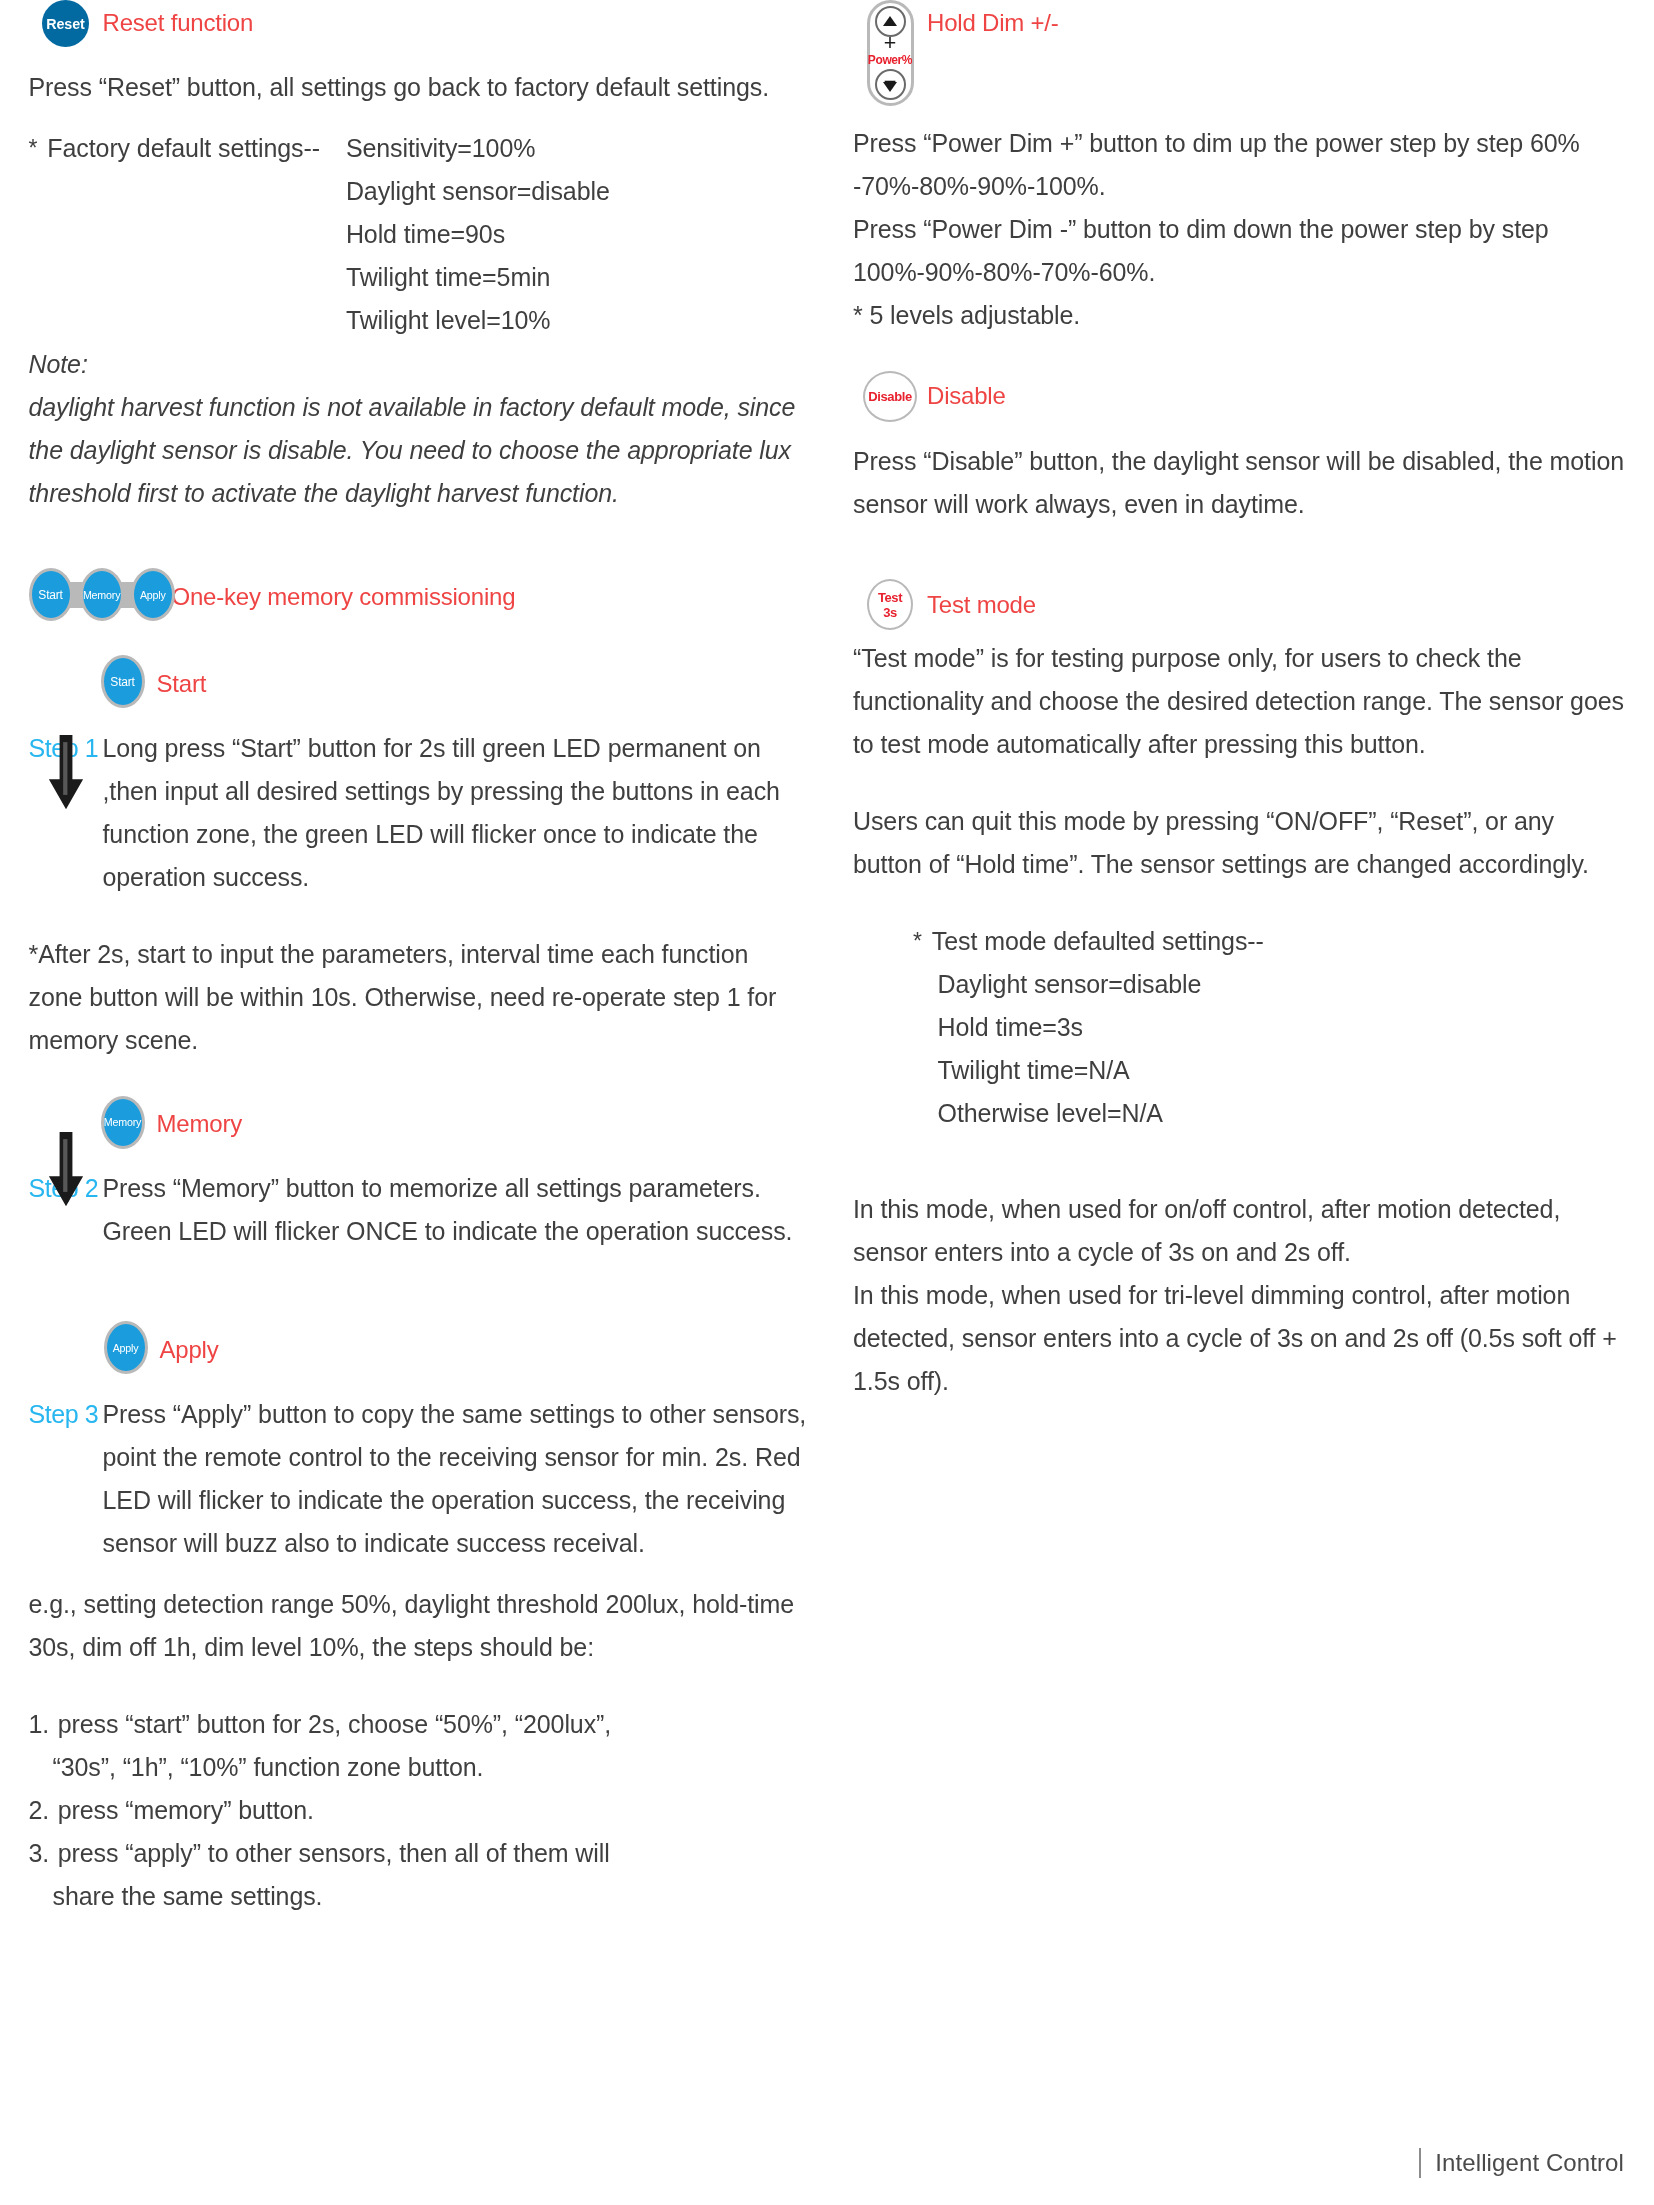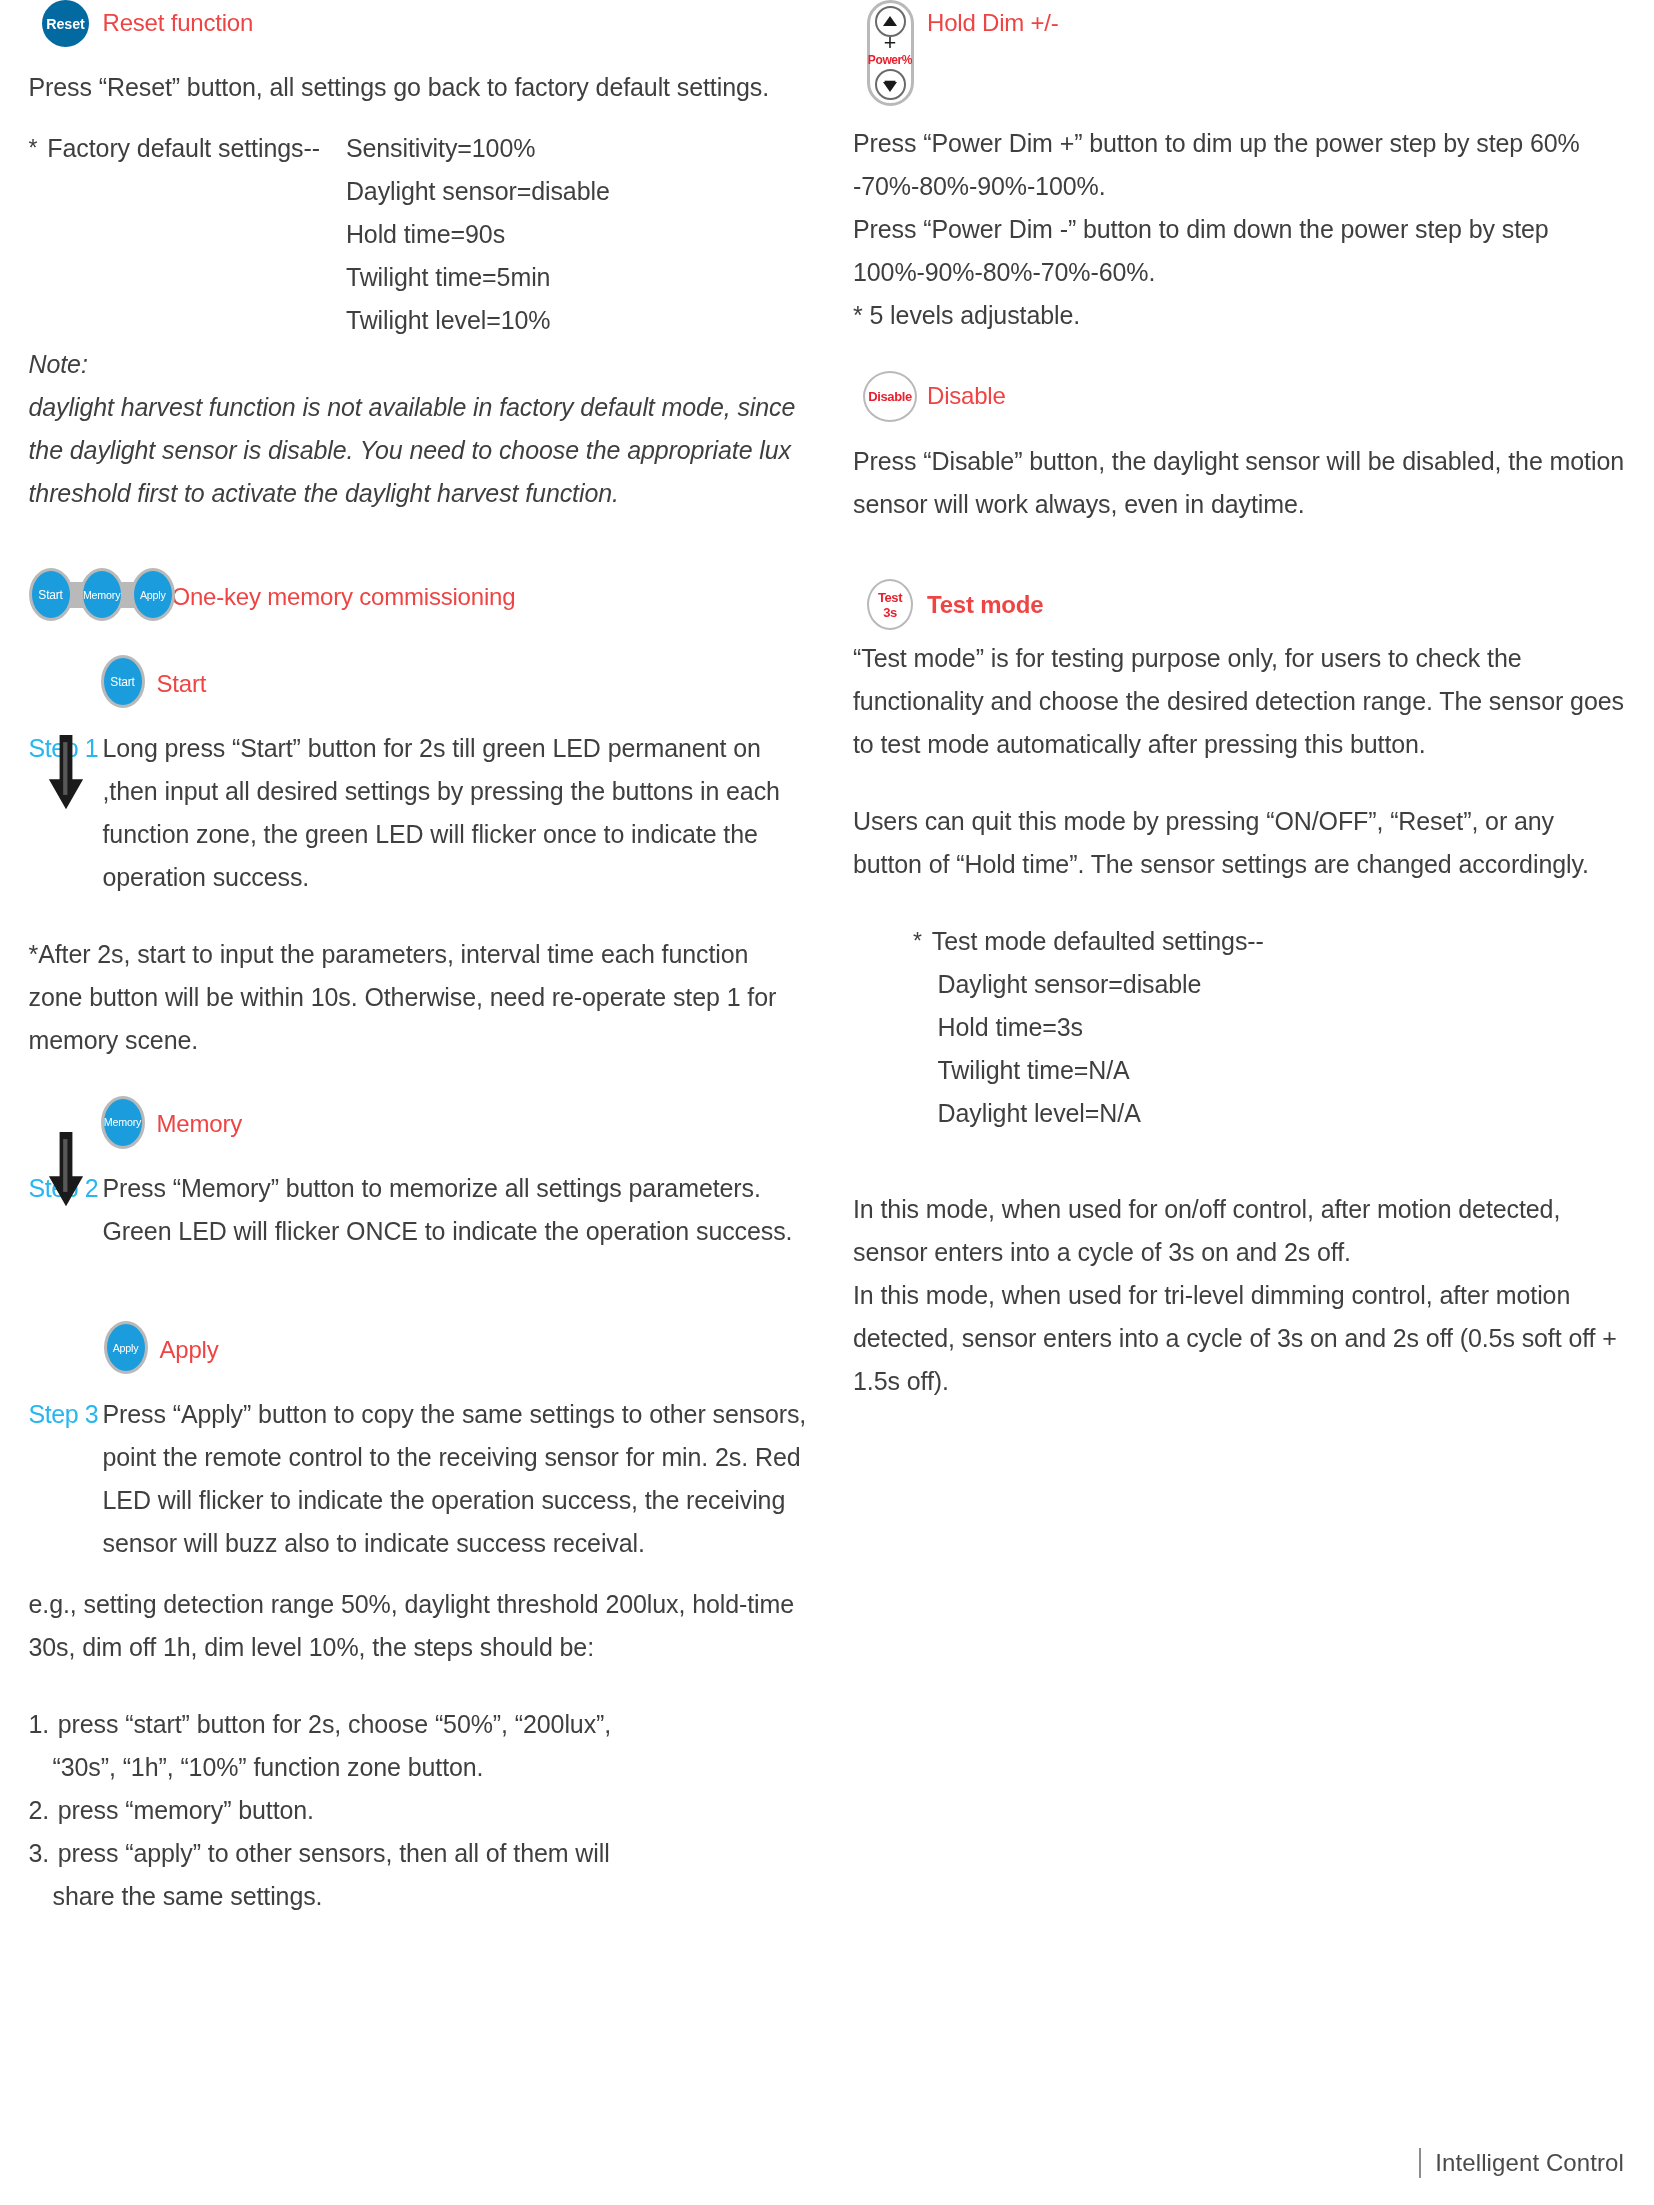--- a/index.html
+++ b/index.html
@@ -472,21 +472,21 @@
 
     <div class="spacer-lg"></div>
 
     <div class="sec-head">
       <div class="icon-slot" style="width:74px;">
         <div class="icon-ellipse">
           <span>Test</span>
           <span>3s</span>
         </div>
       </div>
-      <div class="title-slot" style="padding-top:5.7px;font-weight:bold;">
+      <div class="title-slot" style="padding-top:5.7px;">
         <div class="section-title">Test mode</div>
       </div>
     </div>
 
     <div style="height:7.1px;"></div>
 
     <div class="indent-1">
       <div class="body-text">“Test mode” is for testing purpose only, for users to check the functionality and choose the desired detection range. The sensor goes to test mode automatically after pressing this button.</div>
     </div>
 
@@ -500,21 +500,21 @@
 
     <div style="margin-left:60px;">
       <div class="star-row">
         <span class="star body-text">*</span>
         <div style="flex:1 1 auto;">
           <div class="body-text">Test mode defaulted settings--</div>
           <div style="margin-left:5.7px;">
             <div class="body-text">Daylight sensor=disable</div>
             <div class="body-text">Hold time=3s</div>
             <div class="body-text">Twilight time=N/A</div>
-            <div class="body-text">Daylight level=N/A</div>
+            <div class="body-text">Otherwise level=N/A</div>
           </div>
         </div>
       </div>
     </div>
 
     <div class="spacer-lg"></div>
 
     <div class="indent-1">
       <div class="body-text">In this mode, when used for on/off control, after motion detected, sensor enters into a cycle of 3s on and 2s off.</div>
       <div class="body-text">In this mode, when used for tri-level dimming control, after motion detected, sensor enters into a cycle of 3s on and 2s off (0.5s soft off + 1.5s off).</div>

